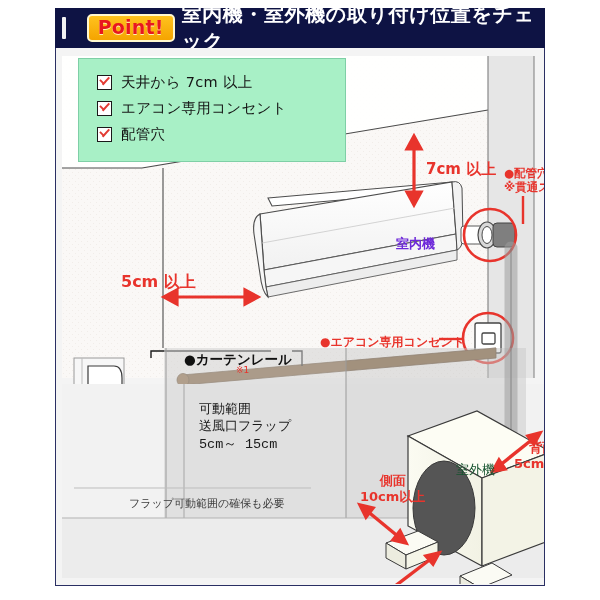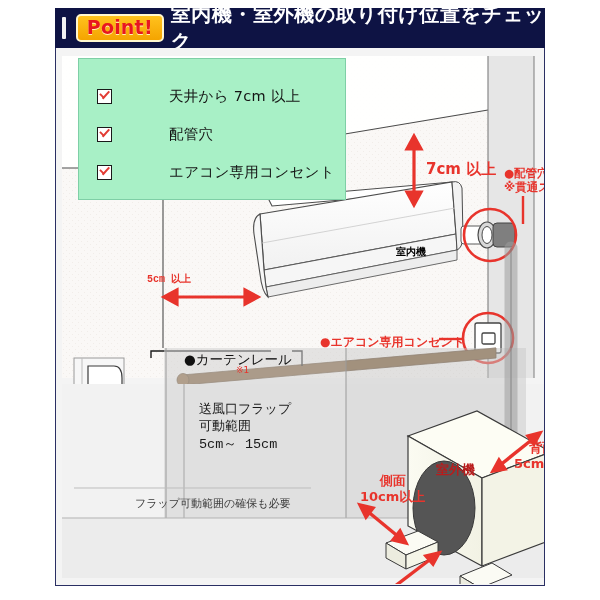--- a/index.html
+++ b/index.html
@@ -20,21 +20,21 @@
   
   .hdr{
     position:absolute;left:0;top:0;width:490px;height:40px;
     background:#0e1344;box-sizing:border-box;
     display:flex;align-items:center;
   }
   .hdr-tick{
     width:4px;height:22px;background:#f2f2f2;margin-left:7px;border-radius:1px;
   }
   .point-badge{
-    margin-left:10px;
+    margin-left:21px;
     background:linear-gradient(#ffc21e,#f5a400);
     border:2px solid #fff7cf;border-radius:5px;
     padding:1px 9px 2px 9px;
     color:#e8171f;font-weight:bold;font-size:19px;line-height:21px;
     font-family:"DejaVu Sans","Liberation Sans",sans-serif;
     letter-spacing:.2px;
     text-shadow:0 1px 0 #fff3b0;
   }
   .hdr-title{
     margin-left:7px;color:#ffffff;font-size:20px;font-weight:bold;
@@ -51,45 +51,45 @@
   .stage{position:absolute;left:0;top:0;width:488px;height:536px;}
   .stage svg{position:absolute;left:0;top:0;}
 
   
   .checkbox-list{
     position:absolute;left:22px;top:10px;width:268px;
     background:#a8f0c6;border:1px solid #7fcfa6;
     padding:9px 10px 10px 10px;box-sizing:border-box;
     z-index:40;
   }
-  .ck-row{display:flex;align-items:center;margin:19px 0 7px 8px;gap:48px;}
+  .ck-row{display:flex;align-items:center;margin:5px 0 7px 8px;}
   .ck-box{
     width:13px;height:13px;flex:0 0 13px;background:#ffffff;
     border:1.6px solid #1a1a1a;margin-right:9px;position:relative;
   }
   .ck-box:before,.ck-box:after{
     content:"";position:absolute;background:#e23b33;
   }
   .ck-box:before{left:1px;top:5px;width:6px;height:2.2px;transform:rotate(45deg);}
   .ck-box:after{left:3px;top:4px;width:10px;height:2.2px;transform:rotate(-48deg);}
   .ck-label{font-size:14.5px;color:#141414;letter-spacing:.3px;}
 
   
   .red{color:#e8342c;font-weight:bold;}
   .lbl{position:absolute;z-index:42;white-space:nowrap;}
   .lbl-7cm{left:370px;top:112px;font-size:15px;text-align:center;}
-  .lbl-5cm-left{left:91px;top:224px;font-size:10px;font-family:Liberation Mono, monospace;}
+  .lbl-5cm-left{left:65px;top:224px;font-size:16px;}
   .lbl-pipe{left:448px;top:118px;font-size:11.5px;line-height:14px;text-align:left;}
   .lbl-outlet{left:264px;top:286px;font-size:12px;}
-  .lbl-rail{left:128px;top:303px;font-size:13.5px;color:#111;font-weight:normal;}
+  .lbl-rail{left:128px;top:303px;font-size:13.5px;color:#111;font-weight:bold;}
   .lbl-rail-note{left:180px;top:317px;font-size:9px;color:#e8342c;}
   .lbl-flap{left:143px;top:352px;font-size:13px;color:#1a1a1a;line-height:17px;}
   .lbl-flap-range{left:143px;top:387px;font-size:13.5px;color:#1a1a1a;font-family:Liberation Mono, monospace;}
   .lbl-footnote1{left:62px;top:448px;font-size:11px;color:#3a3a3a;line-height:15px;}
-  .lbl-outdoor{left:380px;top:413px;font-size:13px;color:#b91c1c;font-weight:bold;}
+  .lbl-outdoor{left:400px;top:413px;font-size:13px;color:#14532d;font-weight:normal;}
   .lbl-back{left:458px;top:392px;font-size:13px;line-height:16px;text-align:center;}
   .lbl-side{left:304px;top:425px;font-size:13px;line-height:16px;text-align:center;}
 </style>
 </head>
 <body>
 
 <div id="root">
   <div class="panel">
 
     <div class="hdr">
@@ -265,52 +265,52 @@
           <line x1="10" y1="540" x2="478" y2="540" stroke="#c6c6c6" stroke-width="1"></line>
         </svg>
 
         <div class="checkbox-list">
           <div class="ck-row">
             <span class="ck-box"></span>
             <span class="ck-label">天井から 7cm 以上</span>
           </div>
           <div class="ck-row">
             <span class="ck-box"></span>
-            <span class="ck-label">配管穴</span>
+            <span class="ck-label">エアコン専用コンセント</span>
           </div>
           <div class="ck-row">
             <span class="ck-box"></span>
-            <span class="ck-label">エアコン専用コンセント</span>
+            <span class="ck-label">配管穴</span>
           </div>
         </div>
 
         <div class="lbl lbl-7cm red">7cm 以上</div>
 
         <div class="lbl lbl-5cm-left red">5cm 以上</div>
 
         <div class="lbl lbl-pipe">
           <div class="red">●配管穴</div>
           <div class="red">※貫通スリーブ別料金</div>
         </div>
 
         <div class="lbl lbl-outlet red">●エアコン専用コンセント</div>
 
-        <div class="lbl" style="left:340px;top:197px;font-size:10px;color:#000000;font-weight:bold;">室内機</div>
+        <div class="lbl" style="left:340px;top:187px;font-size:13px;color:#6d28d9;font-weight:bold;">室内機</div>
 
         <div class="lbl lbl-rail">●カーテンレール</div>
         <div class="lbl lbl-rail-note">※1</div>
 
         <div class="lbl lbl-flap">
+          <div>可動範囲</div>
           <div>送風口フラップ</div>
-          <div>可動範囲</div>
         </div>
         <div class="lbl lbl-flap-range">5cm～ 15cm</div>
 
         <div class="lbl lbl-footnote1">
-          <div style="margin-left:17px;">フラップ可動範囲の確保も必要</div>
+          <div style="margin-left:11px;">フラップ可動範囲の確保も必要</div>
         </div>
 
         <div class="lbl lbl-outdoor">室外機</div>
 
         <div class="lbl lbl-back red">
           <div>背面</div>
           <div>5cm以上</div>
         </div>
 
         <div class="lbl lbl-side red">

